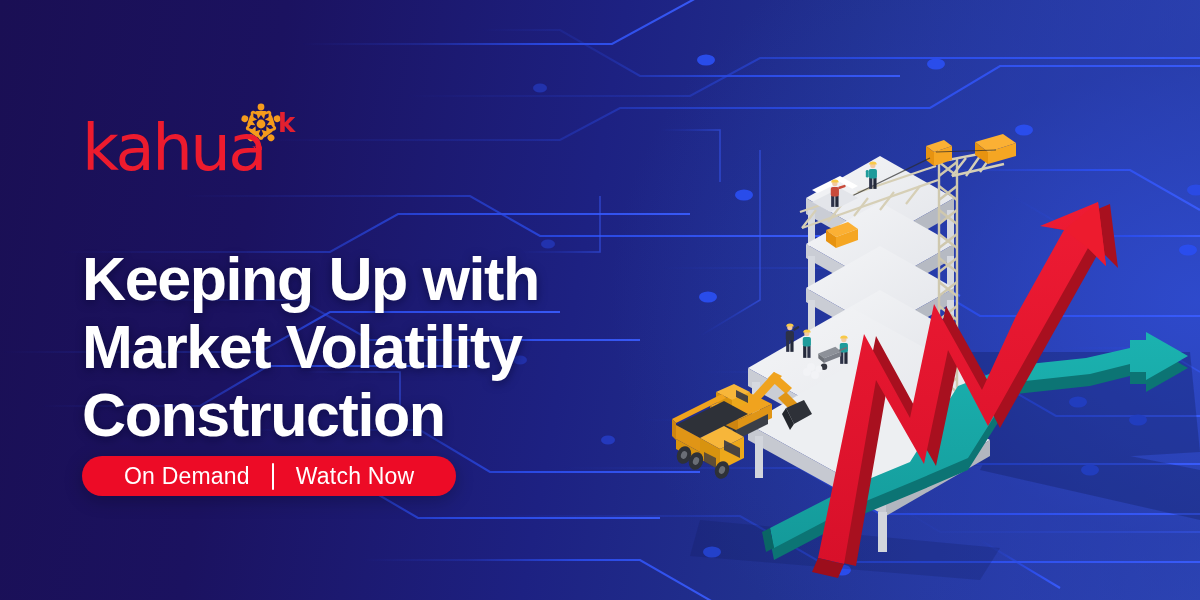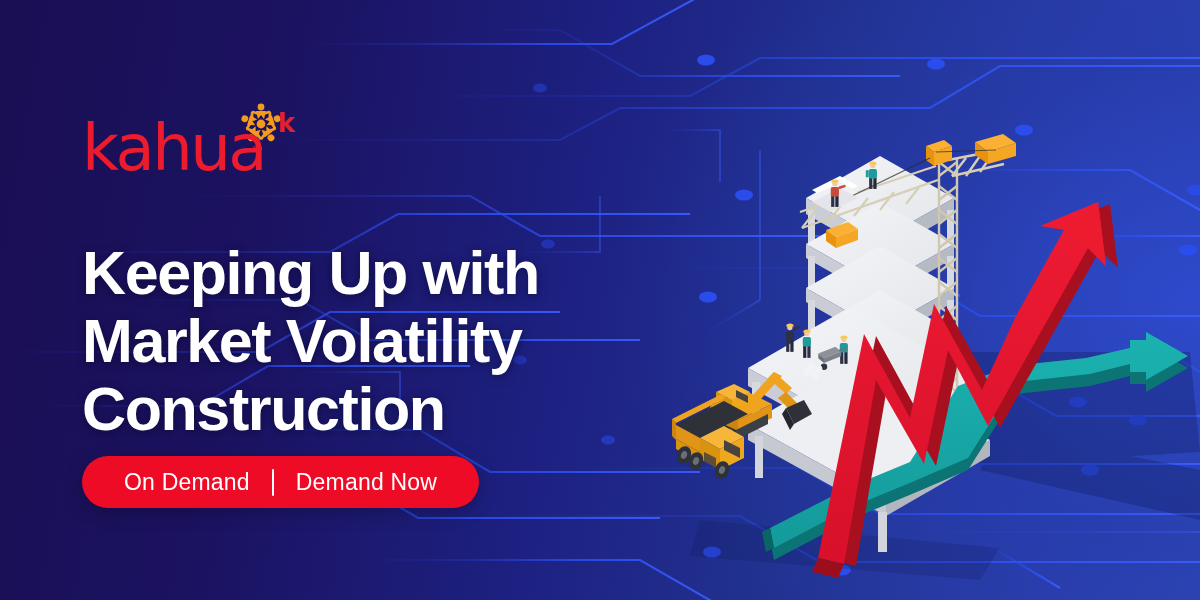--- a/index.html
+++ b/index.html
@@ -23,31 +23,31 @@
     font-size:64px;font-weight:400;color:#ED1B2E;letter-spacing:-2.5px;
     line-height:64px;white-space:nowrap;text-align:center;
   }
   .tm{
     position:absolute;left:170px;top:48px;
     font-size:11px;font-weight:700;color:#ED1B2E;letter-spacing:0.5px;
   }
 
   
   .headline{
-    position:absolute;left:82px;top:198px;width:610px;
+    position:absolute;left:82px;top:204px;width:610px;
     color:#ffffff;font-weight:700;font-size:61px;line-height:68px;
     letter-spacing:-1.4px;
     font-family:"Liberation Sans","DejaVu Sans",sans-serif;
     text-shadow:0 2px 10px rgba(6,6,40,0.55);
   }
   .headline .ln{display:block;white-space:nowrap;}
 
   
   .cta{
-    position:absolute;left:82px;top:456px;height:52px;
+    position:absolute;left:82px;top:456px;height:40px;
     display:flex;align-items:center;justify-content:center;gap:0;
     padding:7px 42px;border-radius:29px;background:#ED0B26;border:none;
     cursor:pointer;box-shadow:0 4px 18px rgba(0,0,0,0.25);
   }
   .cta span.lbl{
     color:#ffffff;font-size:23px;font-weight:400;letter-spacing:0.2px;
     font-family:"Liberation Sans","DejaVu Sans",sans-serif;white-space:nowrap;
   }
   .cta .divider{
     display:inline-block;width:2px;height:27px;background:#ffffff;
@@ -483,16 +483,16 @@
 
   <h1 class="headline">
     <span class="ln">Keeping Up with</span>
     <span class="ln">Market Volatility</span>
     <span class="ln">Construction</span>
   </h1>
 
   <button class="cta">
     <span class="lbl">On Demand</span>
     <span class="divider"></span>
-    <span class="lbl">Demand Now</span>
+    <span class="lbl">Watch Now</span>
   </button>
 
 </div>
 
 </body></html>

